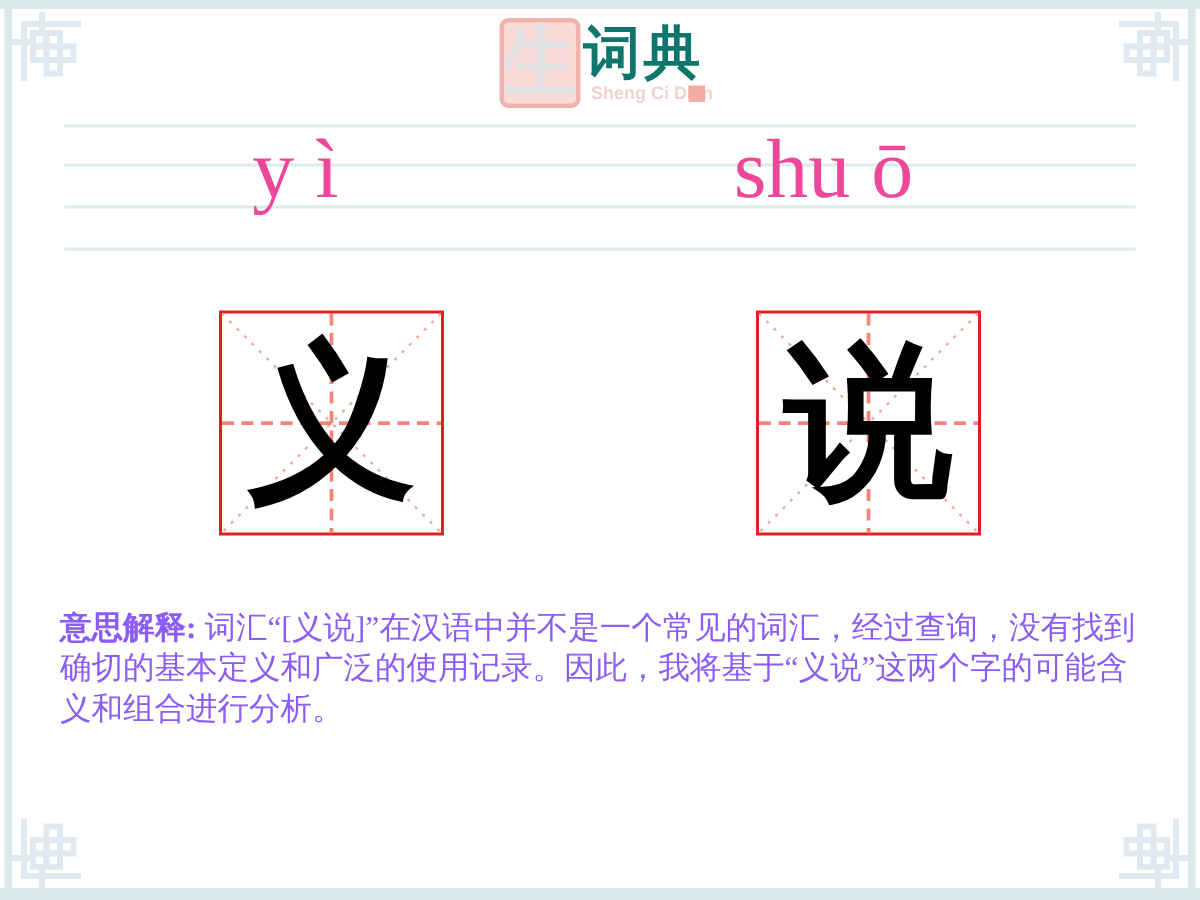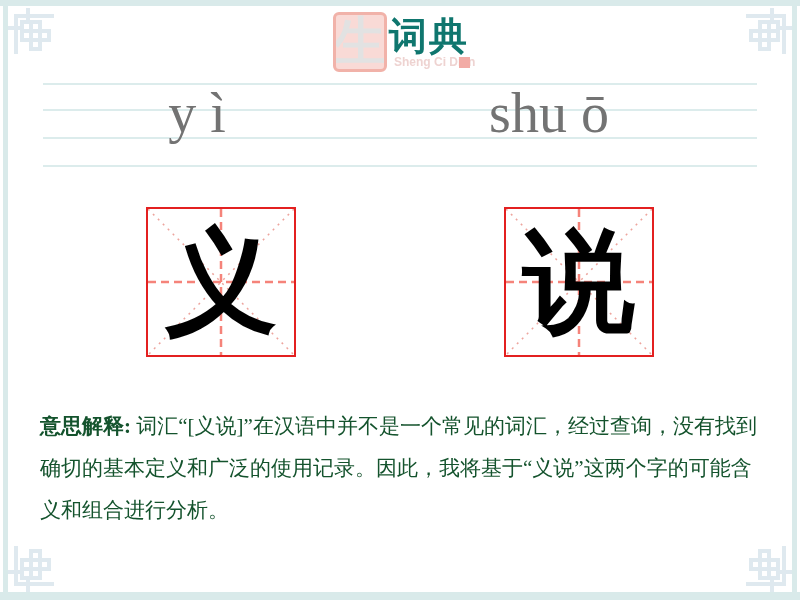--- a/index.html
+++ b/index.html
@@ -42,41 +42,41 @@
   .logo-square{
     position:absolute;left:459px;top:57px;width:11px;height:11px;
     background:#f2aba5;
   }
   
   .rule{position:absolute;left:43px;width:714px;height:2px;background:#dcecec;}
   .rule-1{top:83px;} .rule-2{top:109px;} .rule-3{top:137px;} .rule-4{top:165px;}
   
   .pinyin{
     position:absolute;top:85px;width:170px;text-align:center;
-    font-size:56px;color:#737373;line-height:1;white-space:nowrap;
+    font-size:56px;color:#ec4899;line-height:1;white-space:nowrap;
   }
   .pinyin-1{left:112px;}
   .pinyin-2{left:464px;}
   
   .char-box{
     position:absolute;top:207px;width:146px;height:146px;
     border:2px solid #e32020;background:#ffffff;
   }
   .char-box-1{left:146px;}
   .char-box-2{left:504px;}
   .char-box svg{position:absolute;left:0;top:0;}
   .char-glyph{
     position:absolute;left:0;top:0;width:146px;height:146px;
     display:flex;align-items:center;justify-content:center;
     font-size:112px;font-weight:bold;color:#000;line-height:1;
   }
   
   .meaning{
     position:absolute;left:40px;top:405px;width:724px;
-    font-size:21px;line-height:42px;color:#14532d;margin:0;
+    font-size:21px;line-height:27px;color:#8b5cf6;margin:0;
     text-align:left;
   }
   .meaning b{font-weight:bold;}
 </style>
 </head>
 <body>
 
 <div class="bar bar-top"></div>
 <div class="bar bar-bottom"></div>
 <div class="bar bar-left"></div>

